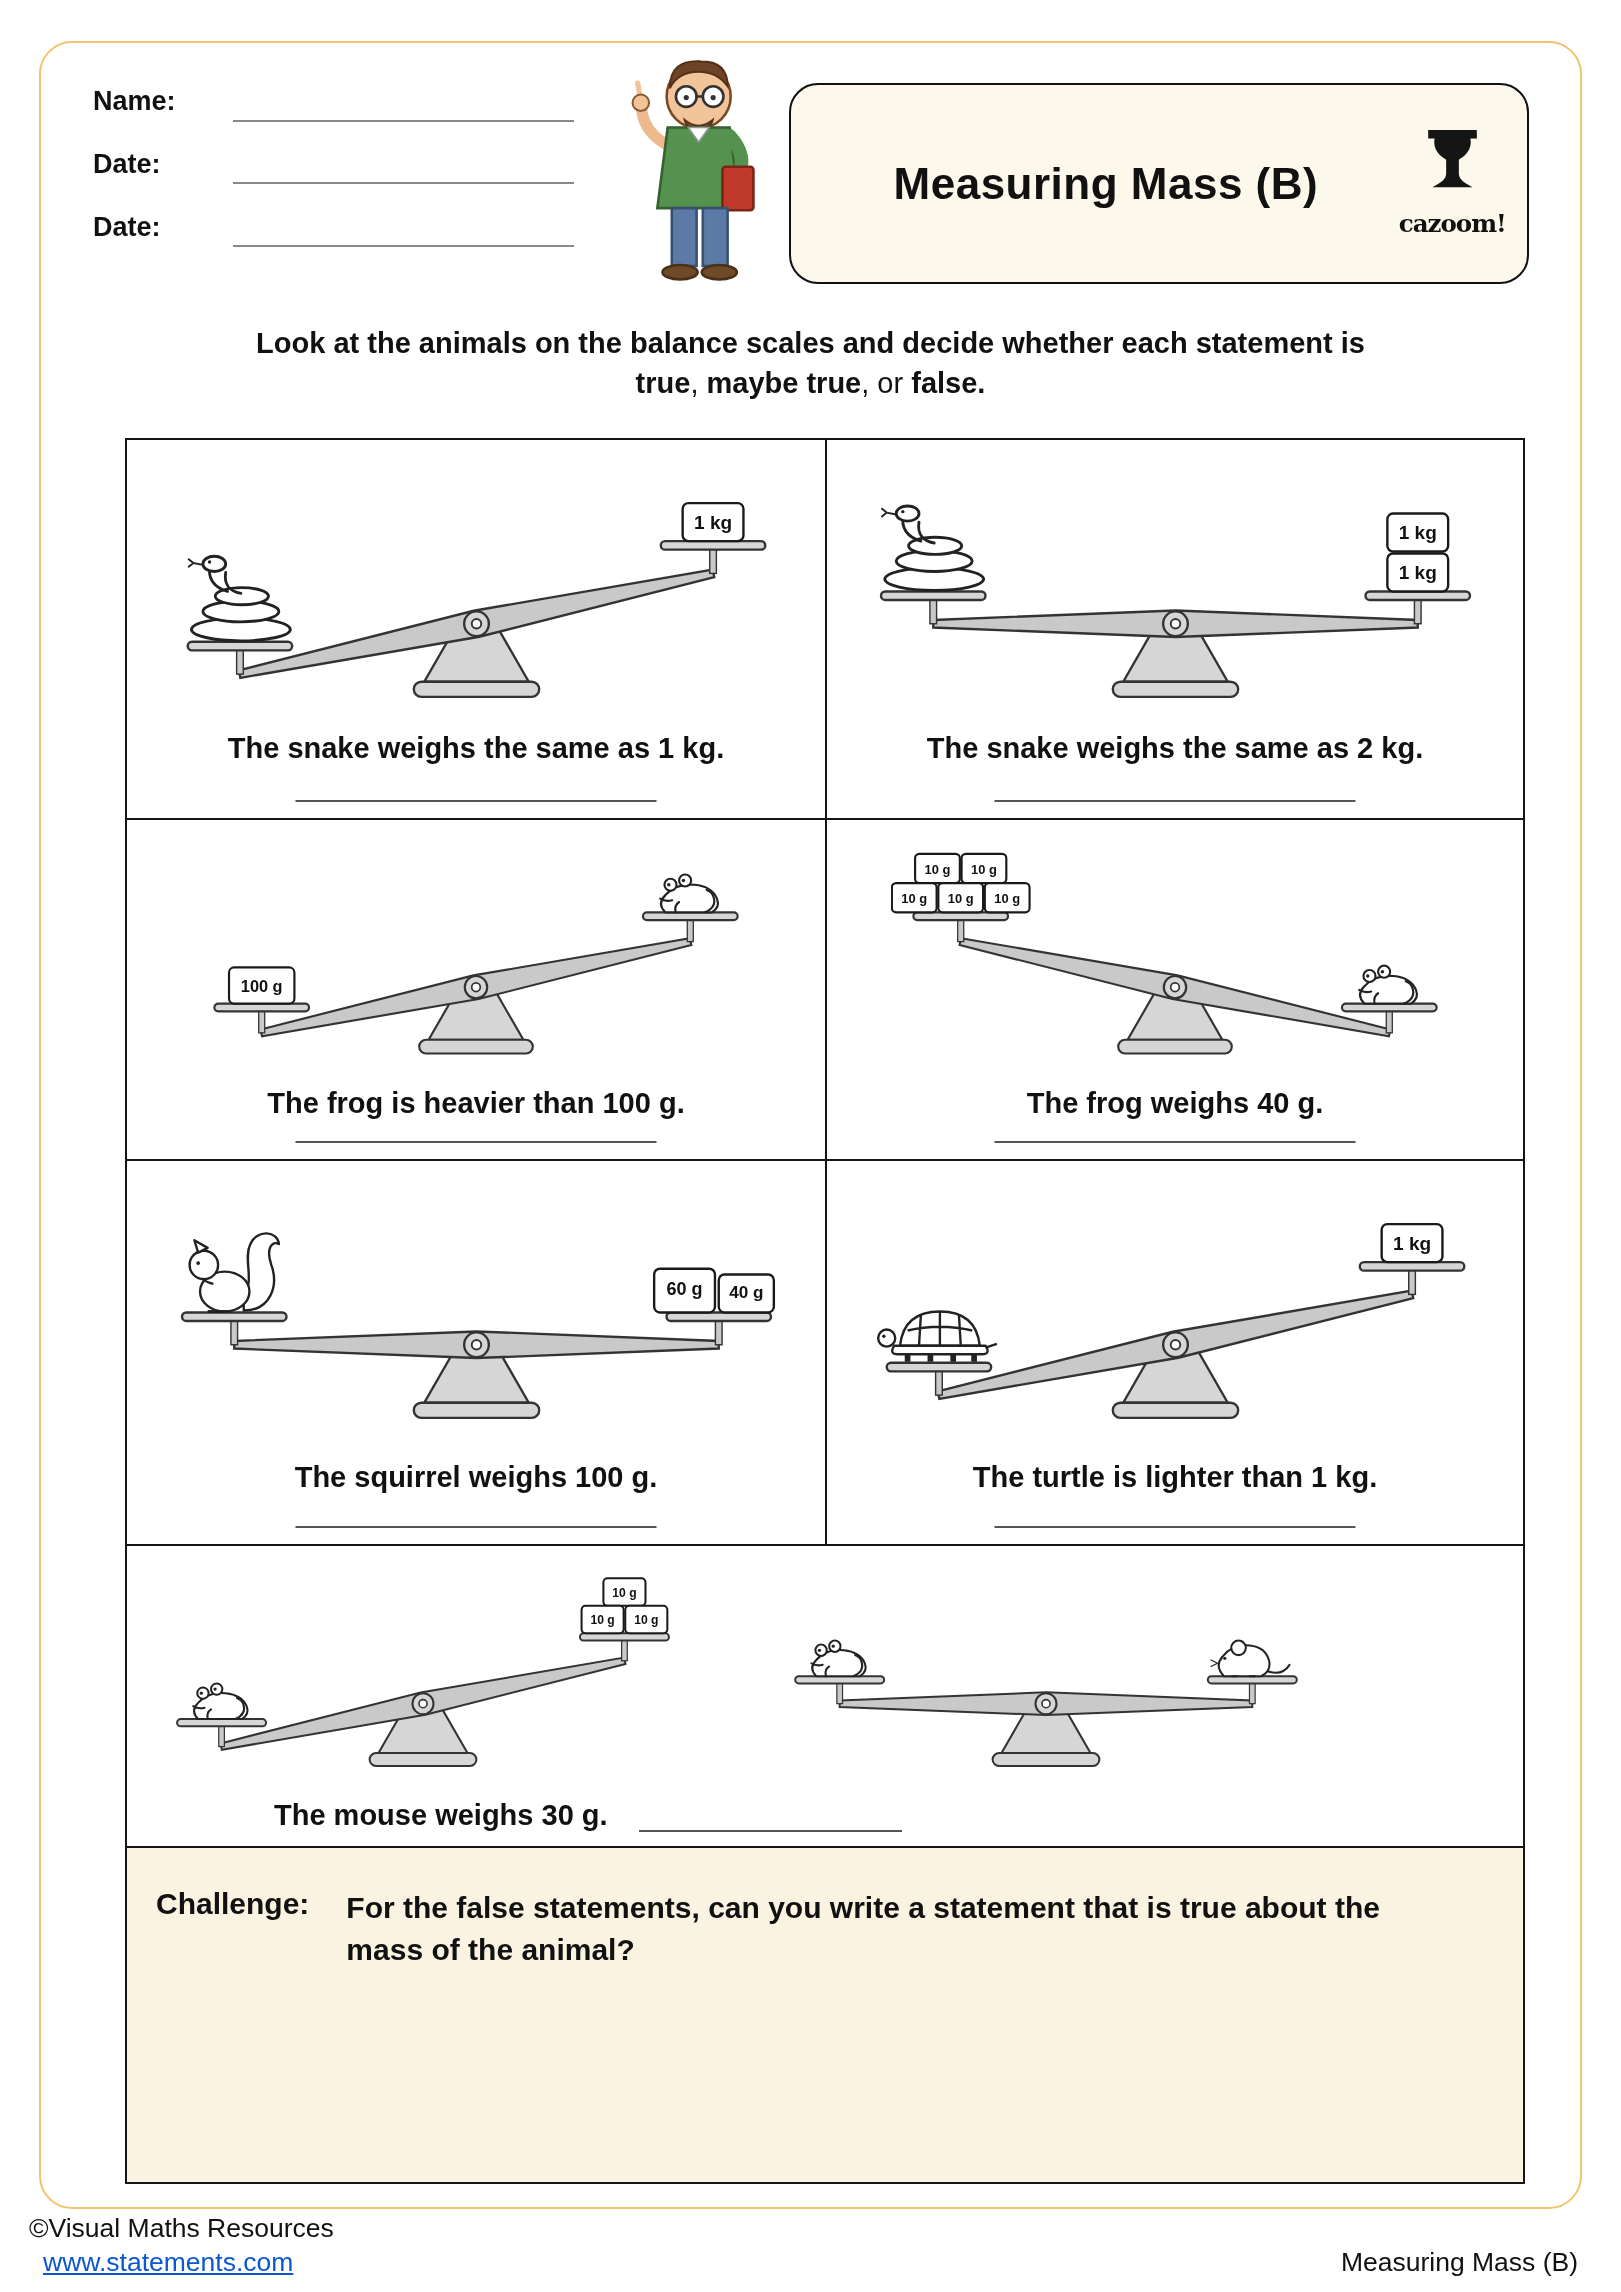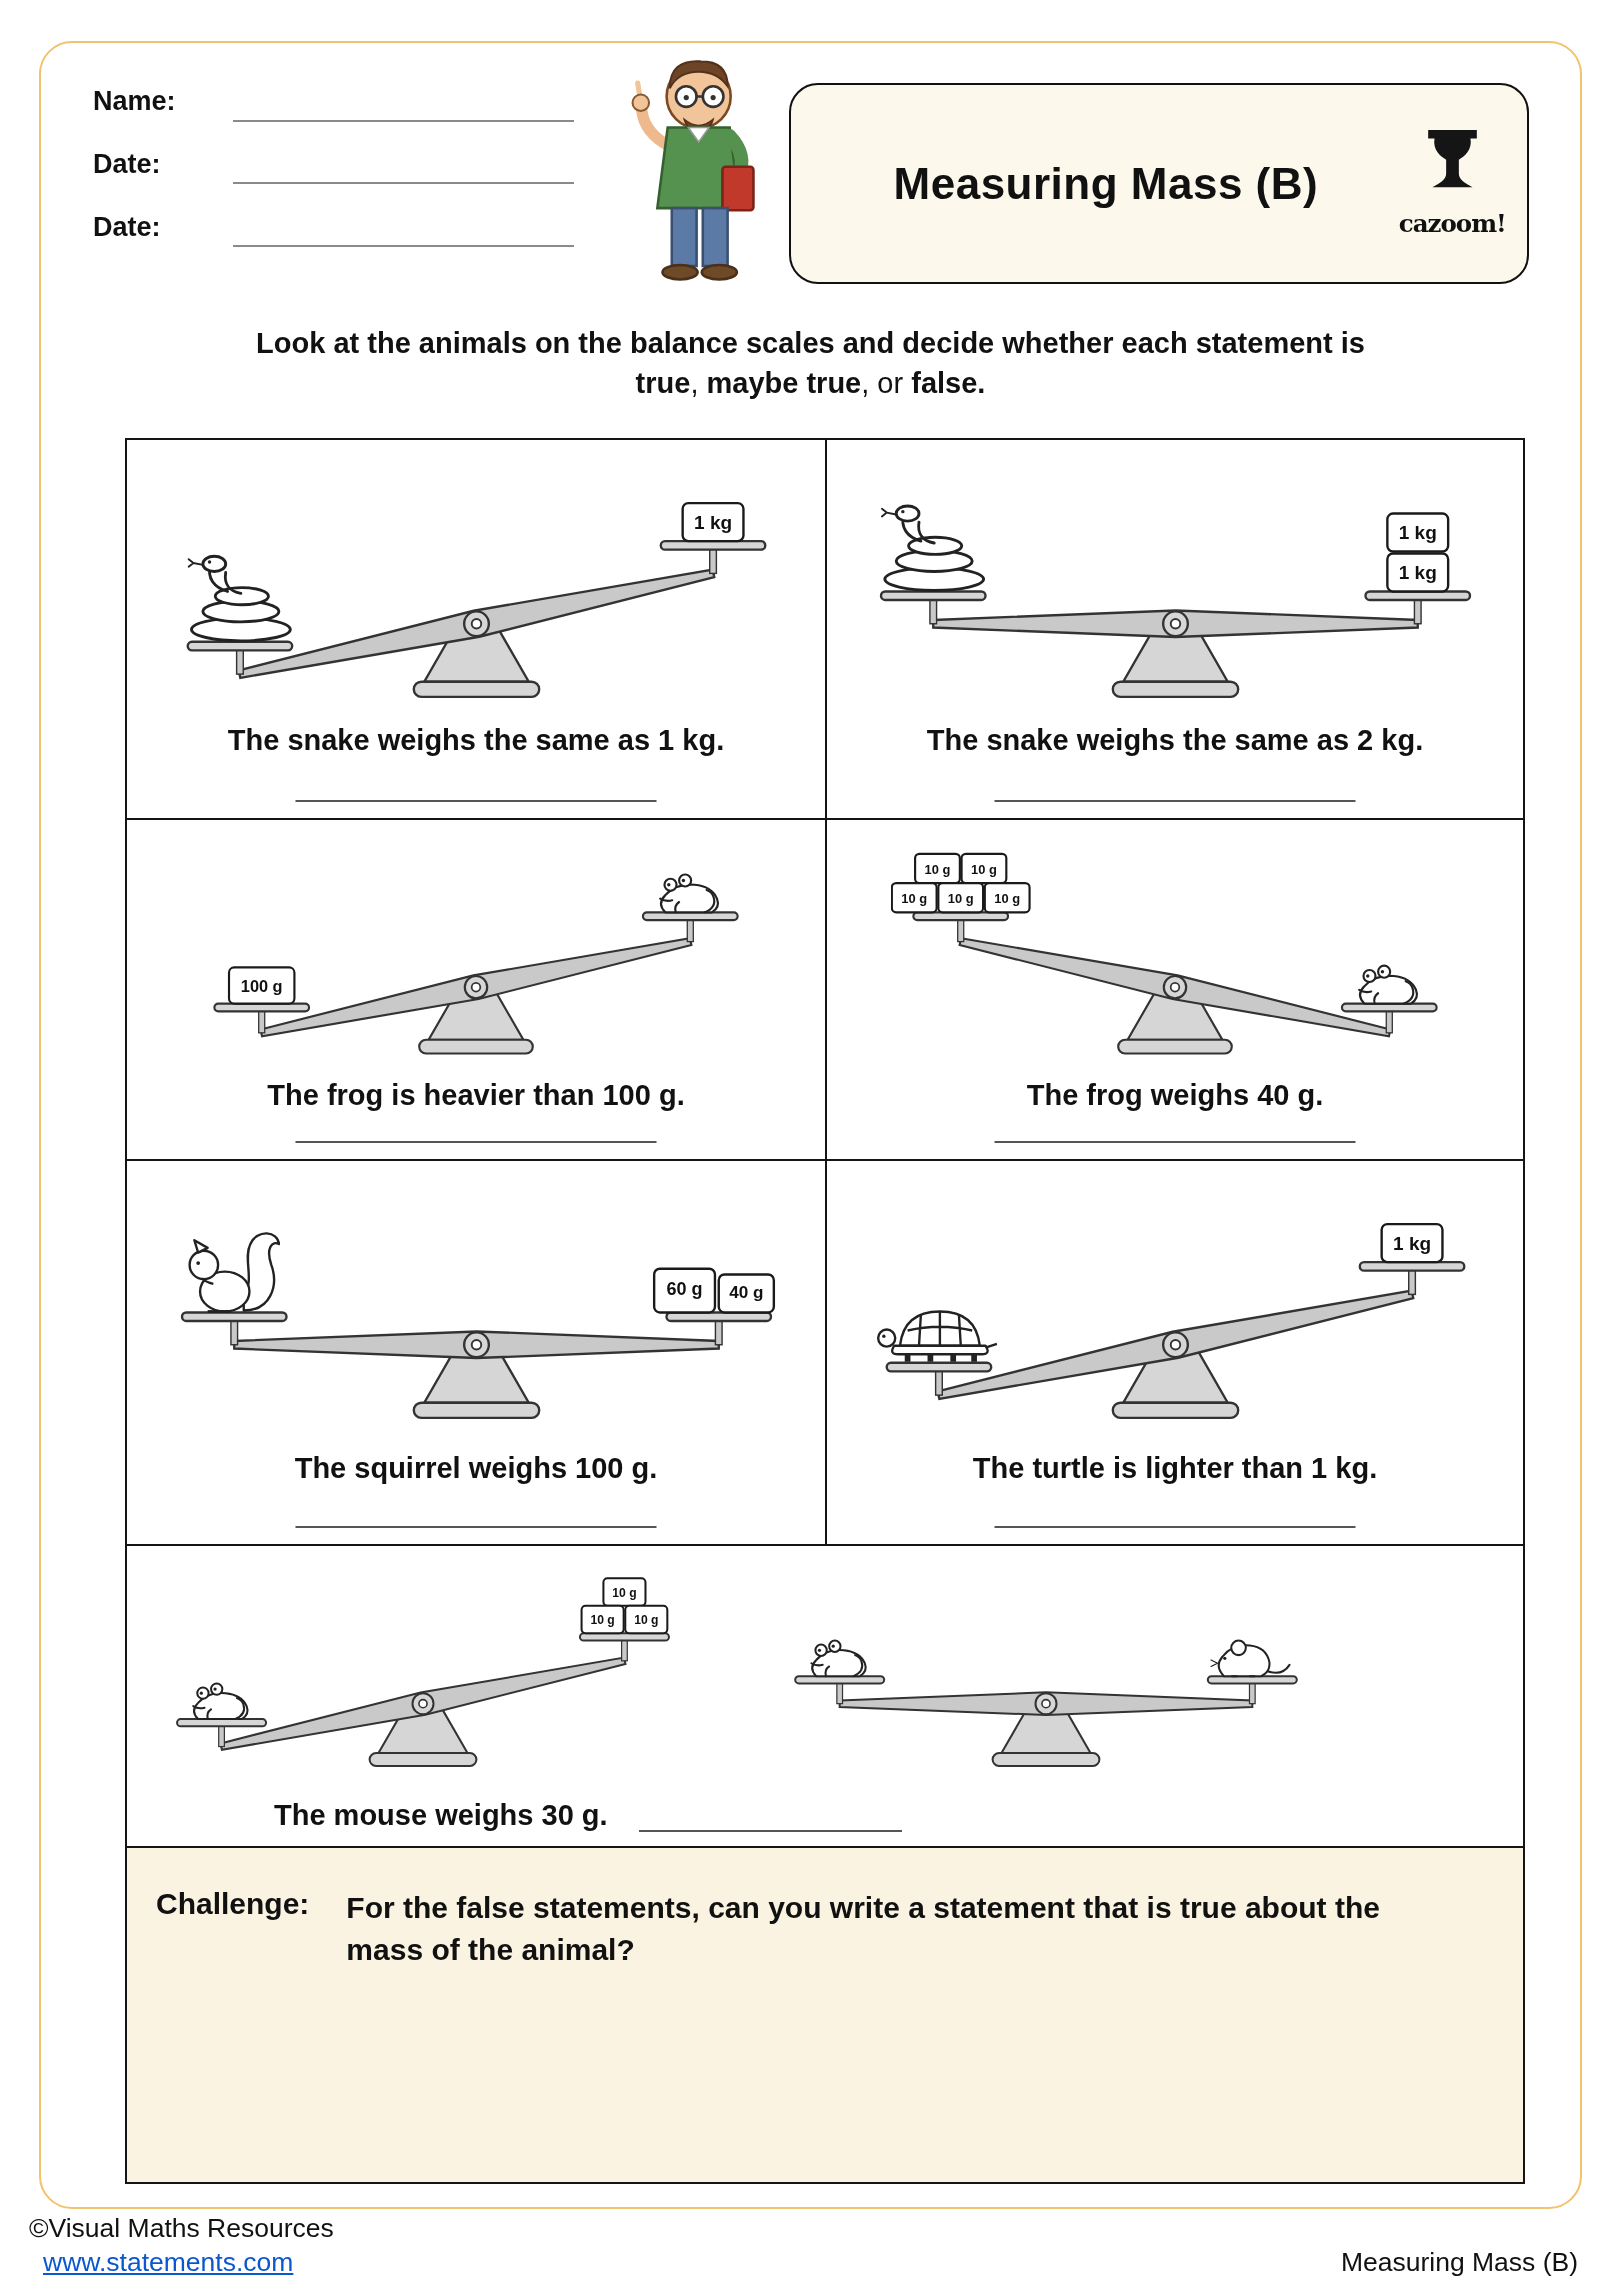--- a/index.html
+++ b/index.html
@@ -23,22 +23,22 @@
   
   .grid{position:absolute;left:125px;top:438px;width:1400px;border:2.9px solid #151515}
   .row{display:flex;position:relative}
   .row + .row{border-top:2.9px solid #151515}
   .r1{height:378px}.r2{height:341px}.r3{height:385px}.r4{height:302px}
   .rc{height:336px;background:#faf3e2}
   .cell{width:700px;position:relative;display:flex;flex-direction:column;align-items:center;padding-top:7.8px}
   .cell.right{border-left:2.9px solid #151515}
   .r1 .scale,.r3 .scale{width:627px}
   .r2 .scale{width:568px}
-  .stmt{font-size:29px;font-weight:bold;text-align:center;margin-top:10px}
-  .r3 .stmt{margin-top:17px}
+  .stmt{font-size:29px;font-weight:bold;text-align:center;margin-top:18px}
+  .r3 .stmt{margin-top:26px}
   .ansline{position:absolute;bottom:15.7px;left:50%;transform:translateX(-50%);width:361px;height:0;border-bottom:2px solid #555}
   .cell-wide{width:100%;position:relative}
   .s7{position:absolute;left:29px;top:7.8px;width:534px}
   .s8{position:absolute;left:652px;top:7.8px;width:534px}
   .r4caption{position:absolute;left:147px;bottom:13.7px;display:flex;align-items:flex-end}
   .ansline4{display:inline-block;width:263px;height:25.5px;border-bottom:2px solid #555;margin-left:31px}
 
   
   .challenge{display:flex;width:100%;padding:39px 31px 0 29px;gap:37px}
   .ch-label{font-size:30px;font-weight:bold;flex:none}

